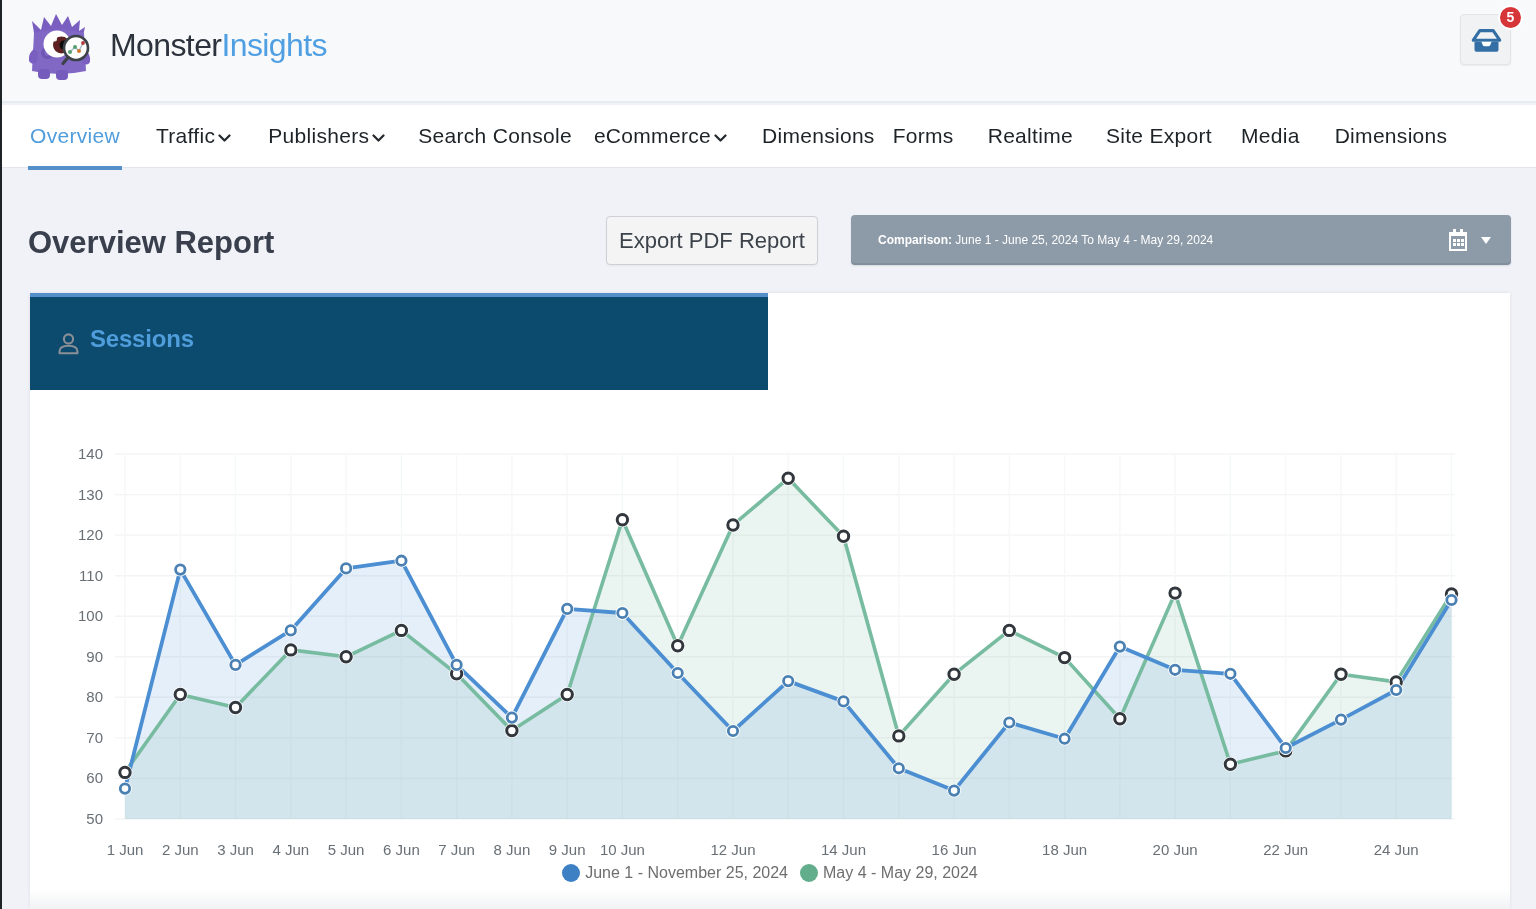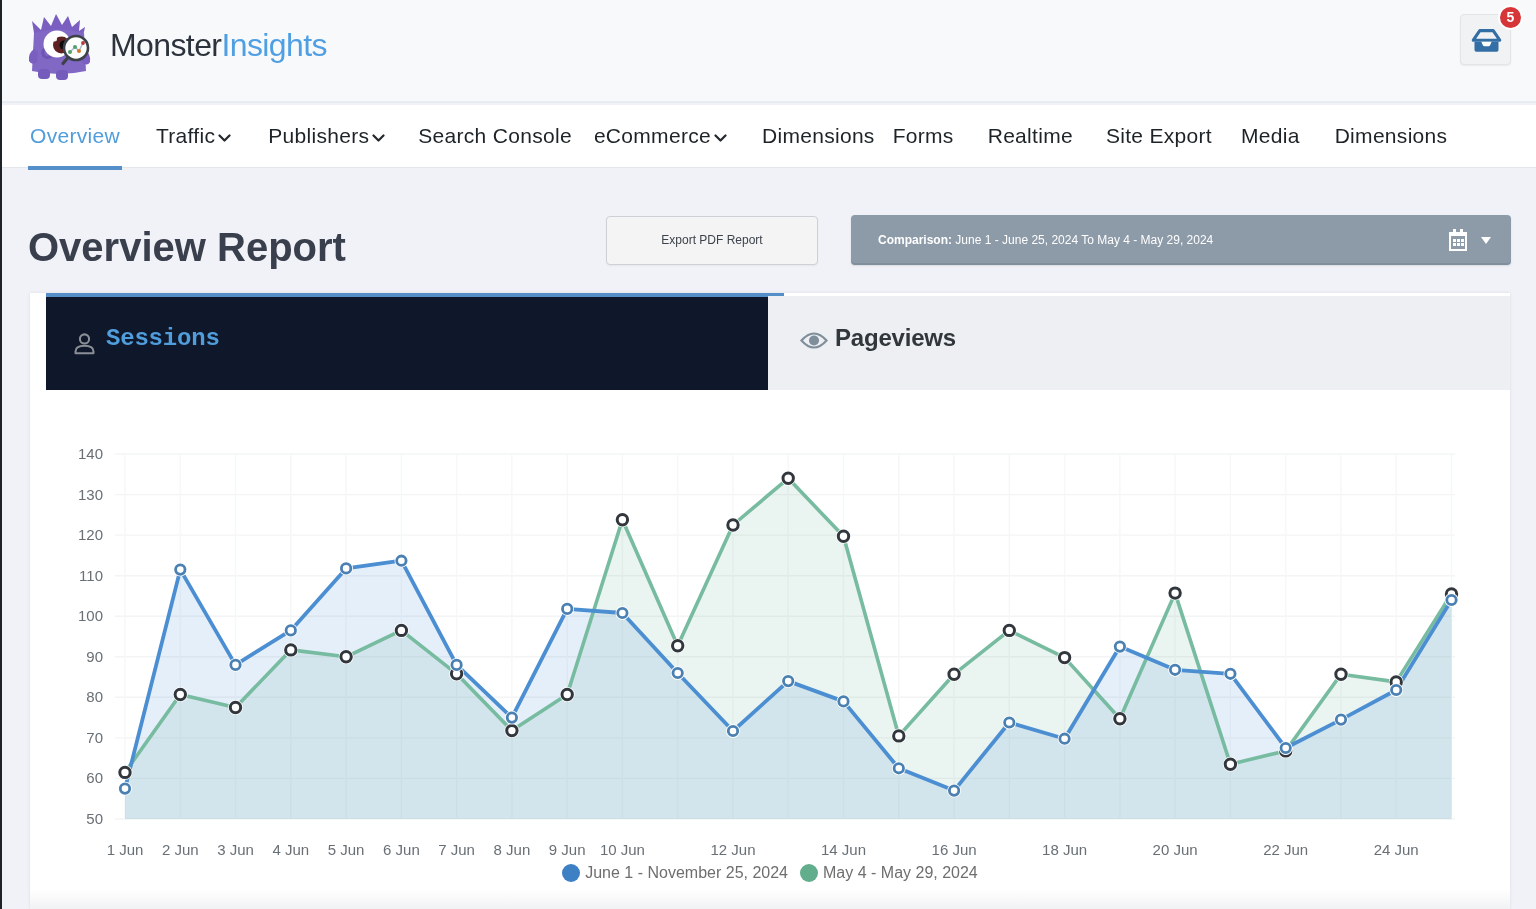--- a/index.html
+++ b/index.html
@@ -10,28 +10,28 @@
 #wordmark{position:absolute;left:110px;top:27px;font-size:32px;font-weight:normal;letter-spacing:-0.6px;color:#2d333c;}
 #wordmark span{color:#509fe2;}
 #inboxbtn{position:absolute;left:1460px;top:14px;width:51px;height:51px;background:#f1f2f3;border:1px solid #e3e4e6;border-radius:4px;box-shadow:0 1px 2px rgba(0,0,0,0.06);}
 #badge{position:absolute;left:1498px;top:5px;width:25px;height:25px;border-radius:50%;background:#d63638;border:2px solid #fff;color:#fff;font-size:14px;font-weight:bold;text-align:center;line-height:21px;z-index:5;}
 #nav{position:absolute;left:0;top:105px;width:1536px;height:63px;background:#fff;border-bottom:1px solid #e3e6ea;}
 #nav ul{list-style:none;display:flex;align-items:center;height:100%;padding-left:30px;}
 #nav li{font-size:21px;letter-spacing:0.3px;color:#1d2327;white-space:nowrap;}
 #nav li.active{color:#509ddc;position:relative;}
 #nav li.active:after{content:"";position:absolute;left:-2px;right:-2px;bottom:-22px;height:4px;background:#548fc9;}
 #nav .chev{margin-left:3px;vertical-align:0px;}
-#rtitle{position:absolute;left:28px;top:225px;font-size:40px;font-weight:bold;color:#393f4c;}
-#exportbtn{position:absolute;left:606px;top:216px;width:212px;height:49px;background:#f4f4f5;border:1px solid #cdd0d4;border-radius:4px;box-shadow:0 1px 2px rgba(0,0,0,0.05);font-size:12px;color:#3c434a;text-align:center;line-height:47px;}
+#rtitle{position:absolute;left:28px;top:225px;font-size:31px;font-weight:bold;color:#393f4c;}
+#exportbtn{position:absolute;left:606px;top:216px;width:212px;height:49px;background:#f4f4f5;border:1px solid #cdd0d4;border-radius:4px;box-shadow:0 1px 2px rgba(0,0,0,0.05);font-size:22px;color:#3c434a;text-align:center;line-height:47px;}
 #comp{position:absolute;left:851px;top:215px;width:660px;height:50px;background:#8d9aa8;border-radius:4px;box-shadow:inset 0 -2px 0 rgba(40,60,80,0.12),0 1px 2px rgba(0,0,0,0.1);color:#fff;font-size:12px;line-height:50px;padding-left:27px;}
 #comp b{font-weight:bold;}
 #compcal{position:absolute;right:41px;top:13px;}
 #comparrow{position:absolute;right:20px;top:22px;width:0;height:0;border-left:5.5px solid transparent;border-right:5.5px solid transparent;border-top:7px solid #fff;}
 #card{box-shadow:0 0 3px rgba(30,40,60,0.10);position:absolute;left:30px;top:293px;width:1480px;height:616px;background:#fff;}
-#stab{position:absolute;left:16px;top:0;width:738px;height:97px;background:#0f172a;border-top:4px solid #548fc9;font-family:Liberation Mono, monospace;}
+#stab{position:absolute;left:0;top:0;width:738px;height:97px;background:#0c4a6e;border-top:4px solid #548fc9;}
 #ptab{position:absolute;left:738px;top:3px;width:742px;height:94px;background:#edeff2;}
 .tablab{position:absolute;top:28px;font-size:24px;font-weight:bold;letter-spacing:-0.2px;}
 #stab .tablab{left:60px;color:#509ddc;}
 #ptab .tablab{left:67px;color:#32373c;}
 .tabicon{position:absolute;top:36px;}
 #chartwrap{position:absolute;left:0px;top:97px;width:1480px;height:519px;}
 #legend{position:absolute;left:0;top:474px;width:1480px;text-align:center;font-size:16px;color:#6e6e6e;}
 #legend .dot{display:inline-block;width:18px;height:18px;border-radius:50%;vertical-align:-4px;margin-right:5px;}
 #legend .g1{margin-right:12px;}
 #cardfade{position:absolute;left:0;bottom:0;width:1480px;height:20px;background:linear-gradient(#ffffff,#f1f2f4);}
@@ -103,27 +103,20 @@
     </svg>
 <div id="comparrow"></div>
 </div>
 <div id="card">
   <div id="stab">
     <svg class="tabicon" width="25" height="25" viewBox="0 0 24 24" style="left:26px;top:34px;">
         <circle cx="12" cy="7.6" r="4.4" fill="none" stroke="#8a9096" stroke-width="2"></circle>
         <path d="M3.4 21.4 v-1.8 q0-5.4 8.6-5.4 t8.6 5.4 v1.8 Z" fill="none" stroke="#8a9096" stroke-width="2" stroke-linejoin="round"></path>
       </svg>
     <div class="tablab">Sessions</div>
-  </div>
-  <div id="ptab">
-    <svg class="tabicon" width="30" height="23" viewBox="0 0 28 22" style="left:31px;top:33px;">
-        <path d="M2 11 Q14 -2.5 26 11 Q14 24.5 2 11 Z" fill="none" stroke="#7f8e9b" stroke-width="2"></path>
-        <circle cx="14" cy="11" r="4.8" fill="#7f8e9b"></circle>
-      </svg>
-    <div class="tablab">Pageviews</div>
   </div>
   <div id="chartwrap"><svg id="chart" width="1480" height="519" viewBox="0 0 1480 519">
 <style>.tick{font:15px "Liberation Sans",sans-serif;fill:#686f75;}</style>
 <line x1="85" y1="429.0" x2="1425" y2="429.0" stroke="#f3f4f5" stroke-width="1.4"></line>
 <line x1="85" y1="388.4" x2="1425" y2="388.4" stroke="#f3f4f5" stroke-width="1.4"></line>
 <line x1="85" y1="347.9" x2="1425" y2="347.9" stroke="#f3f4f5" stroke-width="1.4"></line>
 <line x1="85" y1="307.3" x2="1425" y2="307.3" stroke="#f3f4f5" stroke-width="1.4"></line>
 <line x1="85" y1="266.8" x2="1425" y2="266.8" stroke="#f3f4f5" stroke-width="1.4"></line>
 <line x1="85" y1="226.2" x2="1425" y2="226.2" stroke="#f3f4f5" stroke-width="1.4"></line>
 <line x1="85" y1="185.7" x2="1425" y2="185.7" stroke="#f3f4f5" stroke-width="1.4"></line>

